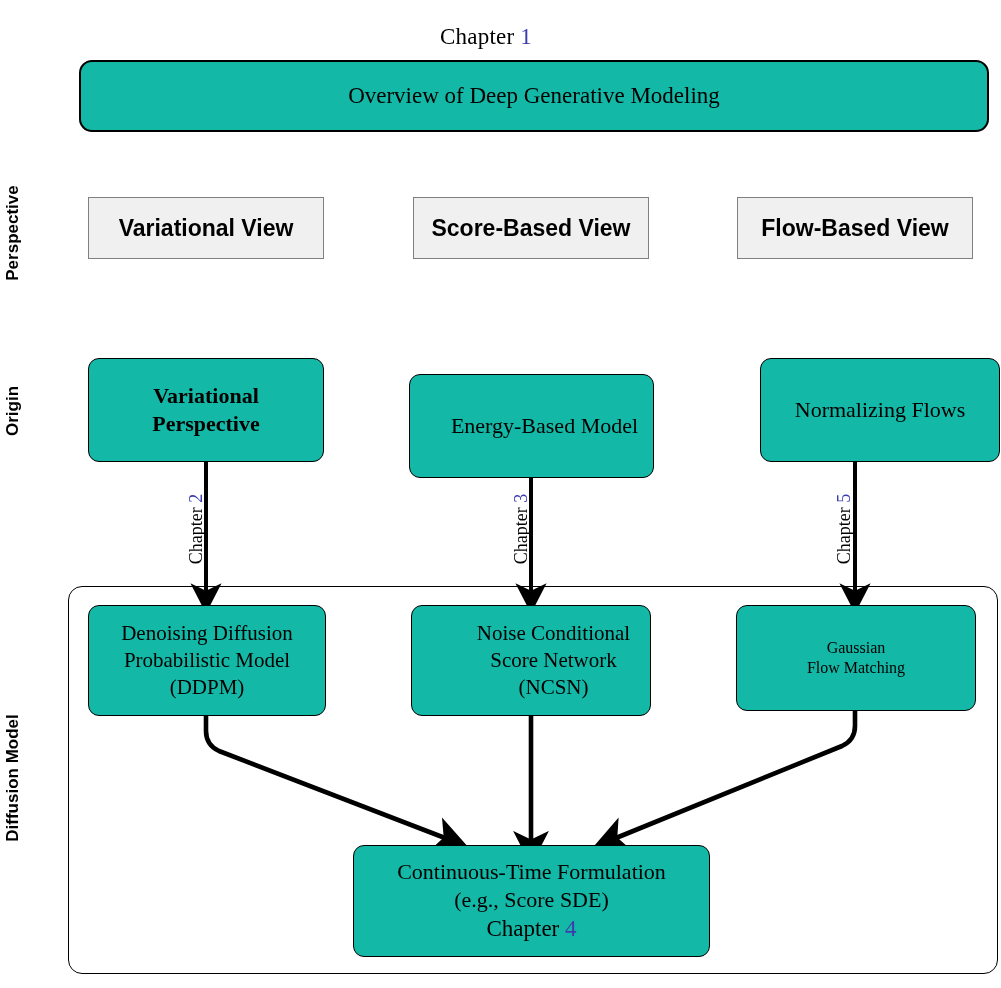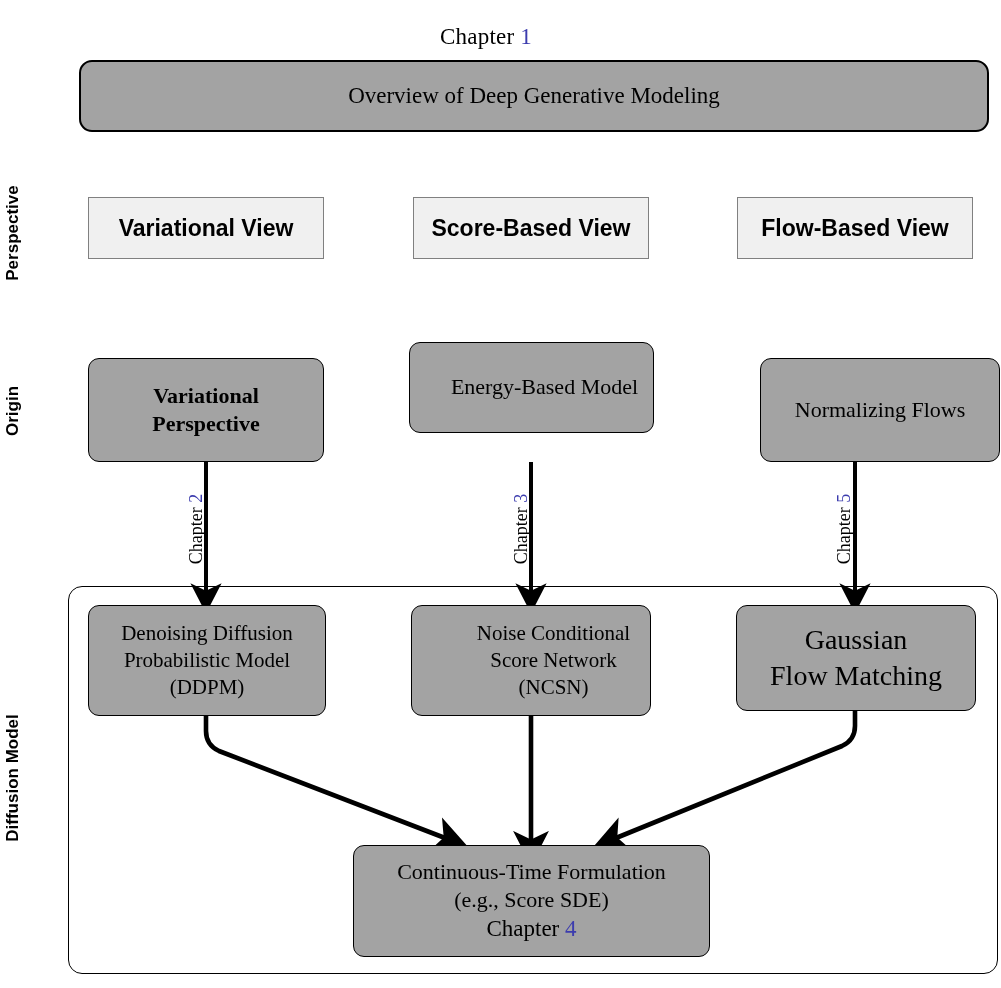--- a/index.html
+++ b/index.html
@@ -28,21 +28,21 @@
     color: #000000;
     letter-spacing: .2px;
     white-space: nowrap;
   }
   .chapter-caption .num { color: #3c3cae; }
 
   
   .rbox {
     position: absolute;
     box-sizing: border-box;
-    background: #a3a3a3;
+    background: #14b8a6;
     border: 1.4px solid #000000;
     border-radius: 11px;
     display: flex;
     flex-direction: column;
     align-items: center;
     justify-content: center;
     text-align: center;
     font-family: "Liberation Serif", serif;
     color: #000000;
     line-height: 1.28;
@@ -166,21 +166,21 @@
     <span>Score-Based View</span>
   </div>
   <div class="pbox" style="left:737px; top:197px; width:236px; height:62px;">
     <span>Flow-Based View</span>
   </div>
 
   <div class="rbox" style="left:88px; top:358px; width:236px; height:104px; font-size:22px;font-weight:bold;">
     <span class="line">Variational</span>
     <span class="line">Perspective</span>
   </div>
-  <div class="rbox" style="left:409px; top:342px; width:245px; height:91px; font-size:22px;padding-left:26px;">
+  <div class="rbox" style="left:409px; top:374px; width:245px; height:104px; font-size:22px;padding-left:26px;">
     <span class="line">Energy-Based Model</span>
   </div>
   <div class="rbox" style="left:736px; top:358px; width:240px; height:104px; font-size:22px;margin-left:24px;">
     <span class="line">Normalizing Flows</span>
   </div>
 
   <div class="edge-label" style="left:144px; top:519px; width:104px; height:20px; line-height:20px; text-align:center;">
     <span>Chapter</span>
     <span class="num">2</span>
   </div>
@@ -196,21 +196,21 @@
   <div class="rbox" style="left:88px; top:605px; width:238px; height:111px; font-size:21px;">
     <span class="line">Denoising Diffusion</span>
     <span class="line">Probabilistic Model</span>
     <span class="line">(DDPM)</span>
   </div>
   <div class="rbox" style="left:411px; top:605px; width:240px; height:111px; font-size:21px;padding-left:45px;">
     <span class="line">Noise Conditional</span>
     <span class="line">Score Network</span>
     <span class="line">(NCSN)</span>
   </div>
-  <div class="rbox" style="left:736px; top:605px; width:240px; height:106px; font-size:28px;">
+  <div class="rbox" style="left:736px; top:605px; width:240px; height:106px; font-size:16px;">
     <span class="line">Gaussian</span>
     <span class="line">Flow Matching</span>
   </div>
 
   <div class="rbox" style="left:353px; top:845px; width:357px; height:112px; font-size:22px;">
     <span class="line">Continuous-Time Formulation</span>
     <span class="line">(e.g., Score SDE)</span>
     <span class="line small">
       <span>Chapter</span>
       <span class="num">4</span>

